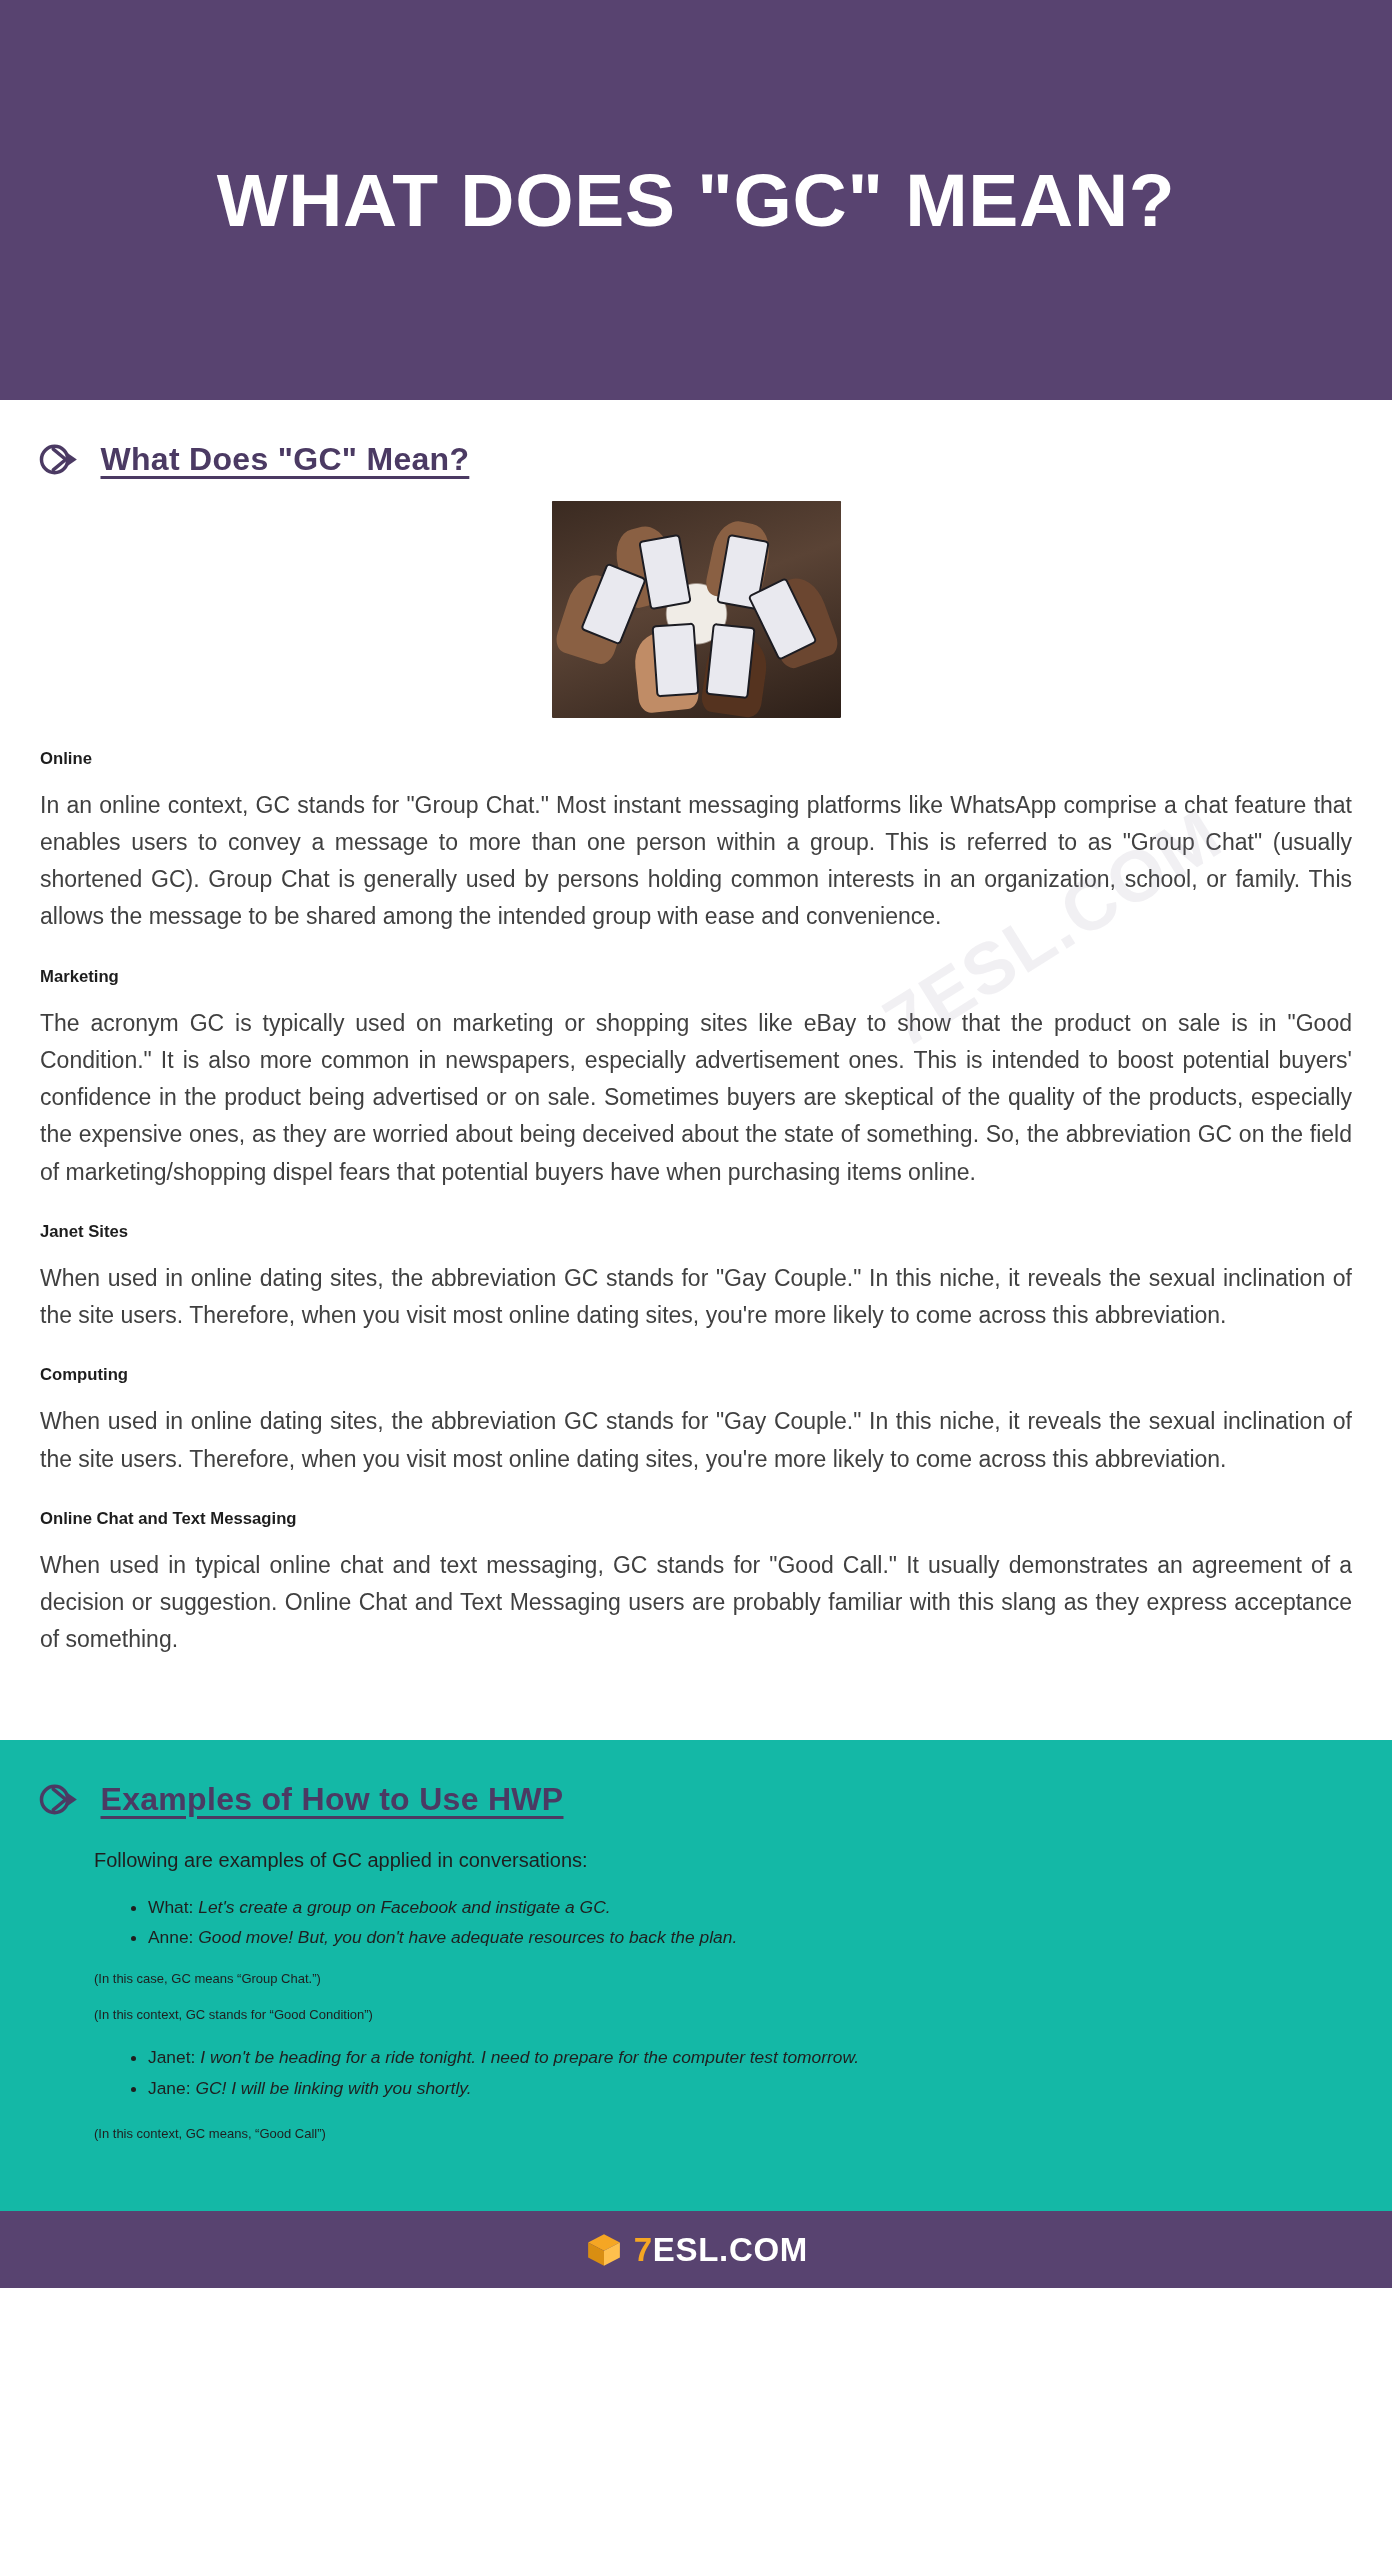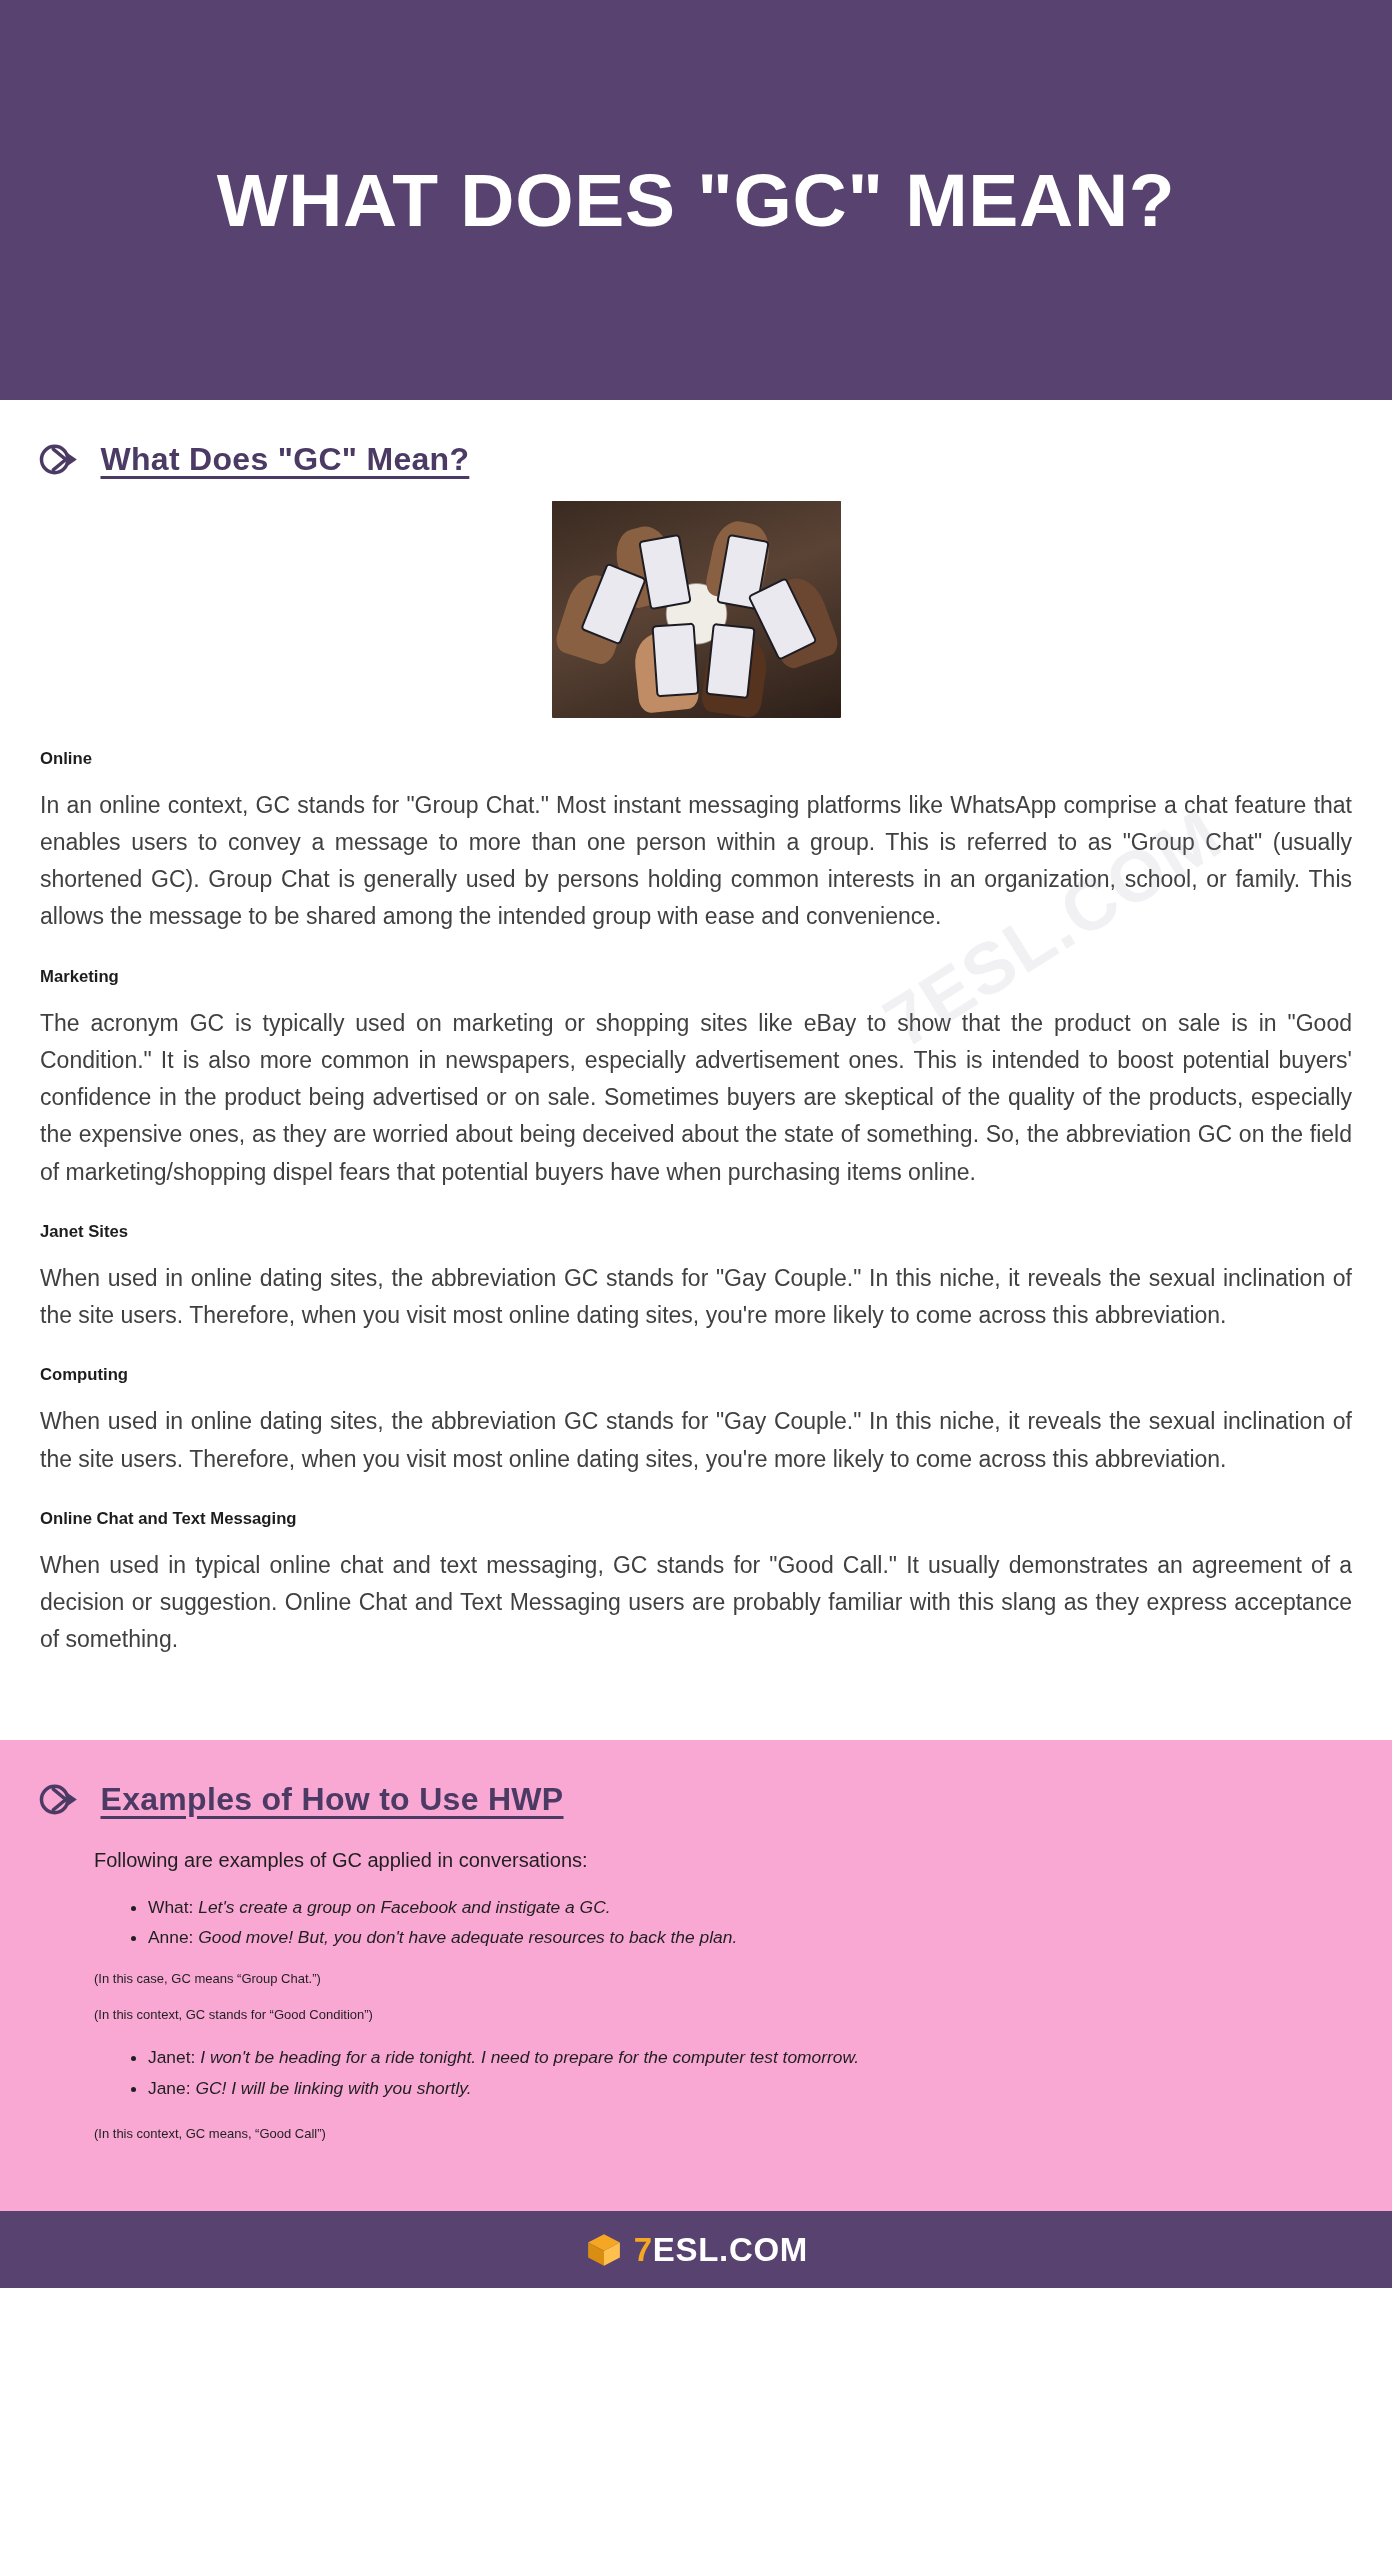--- a/index.html
+++ b/index.html
@@ -106,21 +106,21 @@
   .para {
     font-size: 23px;
     line-height: 1.62;
     color: #404040;
     text-align: justify;
     margin: 0 0 7px 0;
   }
 
   
   .section-lav {
-    background: #f9a8d4;
+    background: #14b8a6;
     padding: 0 0 49px 0;
     margin-top: 32px;
     position: relative;
   }
   .section-lav .section-title { color: #4b3a63; }
   .lav-body { padding: 0 94px; }
   .lav-intro {
     font-size: 20px;
     color: #1f1f1f;
     margin: 28px 0 21px 0;

